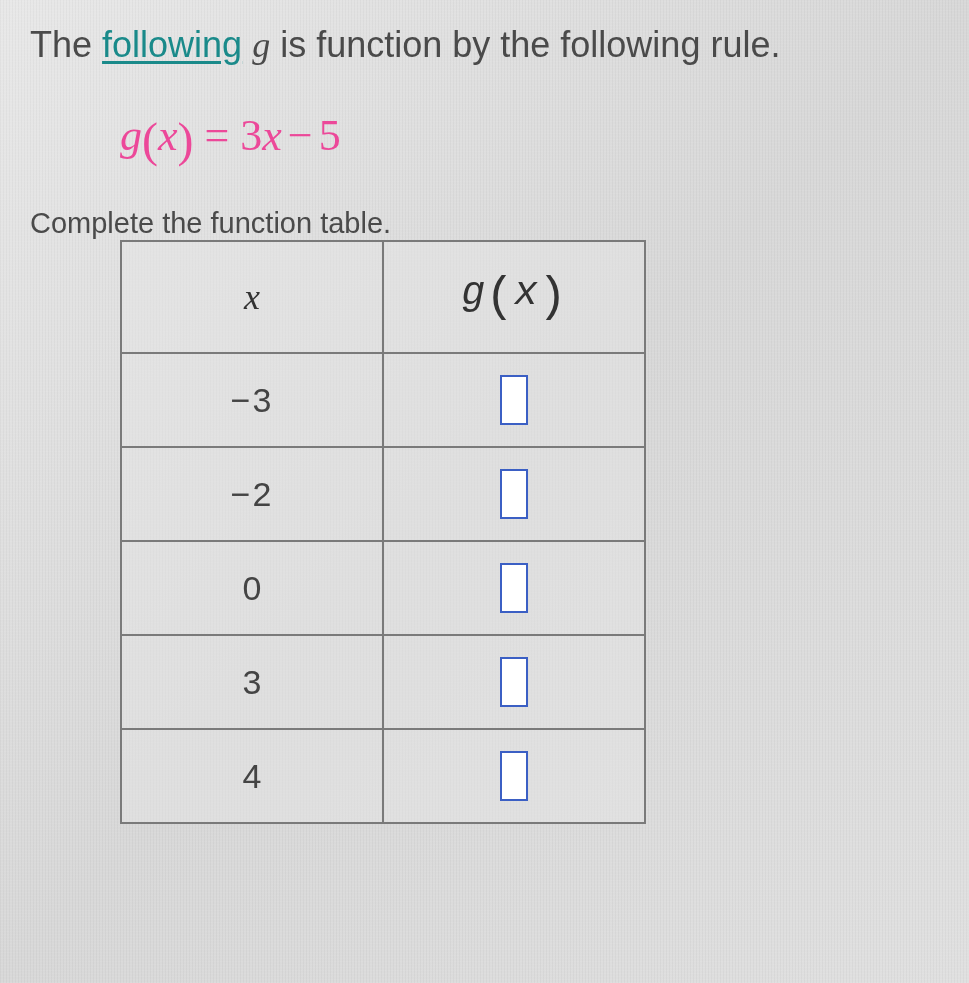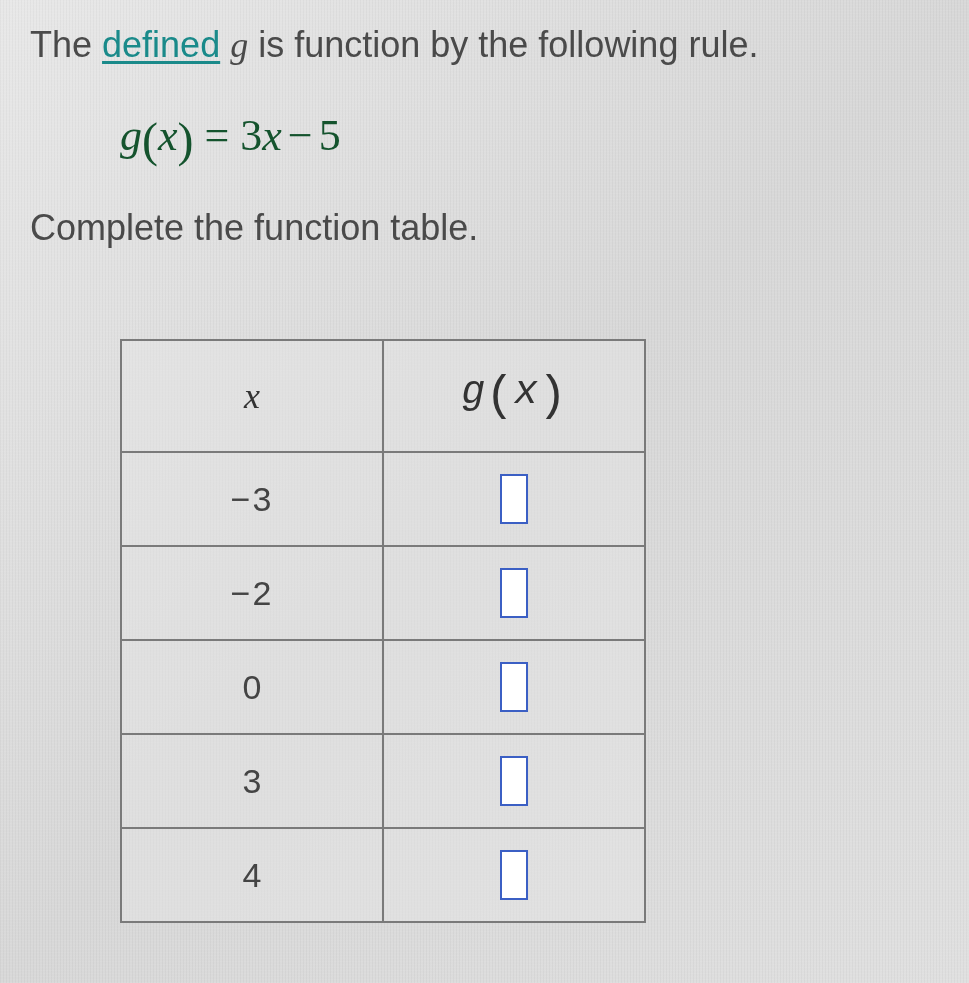--- a/index.html
+++ b/index.html
@@ -46,37 +46,36 @@
     
     .italic {
       font-style: italic;
       font-family: 'Times New Roman', serif;
     }
     
     .equation {
       font-size: 44px;
       font-family: 'Times New Roman', serif;
       font-style: italic;
-      color: #14532d;
+      color: #ec4899;
       margin: 30px 0 40px 90px;
     }
     
     .equation .num {
       font-style: normal;
     }
     
     .equation .minus {
       font-style: normal;
       margin: 0 6px;
     }
     
     .instruction {
-      font-size: 36px;
+      font-size: 29px;
       color: #4a4a4a;
-      margin-bottom: 90px;
     }
     
     .func-table {
       border-collapse: collapse;
       margin-left: 90px;
       background: rgba(230,230,230,0.5);
     }
     
     .func-table td, .func-table th {
       border: 2px solid #7a7a7a;
@@ -126,21 +125,21 @@
       font-style: normal;
       vertical-align: -6px;
     }
   </style>
 </head>
 <body>
 
 <div class="content">
 
   <div class="intro-line">
-    <span>The </span><a class="link">defined</a><span> </span><span class="italic">g</span><span> is function by the following rule.</span>
+    <span>The </span><a class="link">following</a><span> </span><span class="italic">g</span><span> is function by the following rule.</span>
   </div>
 
   <div class="equation">
     <span>g</span><span class="big-paren">(</span><span>x</span><span class="big-paren">)</span>
     <span class="num">=</span>
     <span class="num">3</span><span>x</span><span class="minus">−</span><span class="num">5</span>
   </div>
 
   <div class="instruction">Complete the function table.</div>
 

